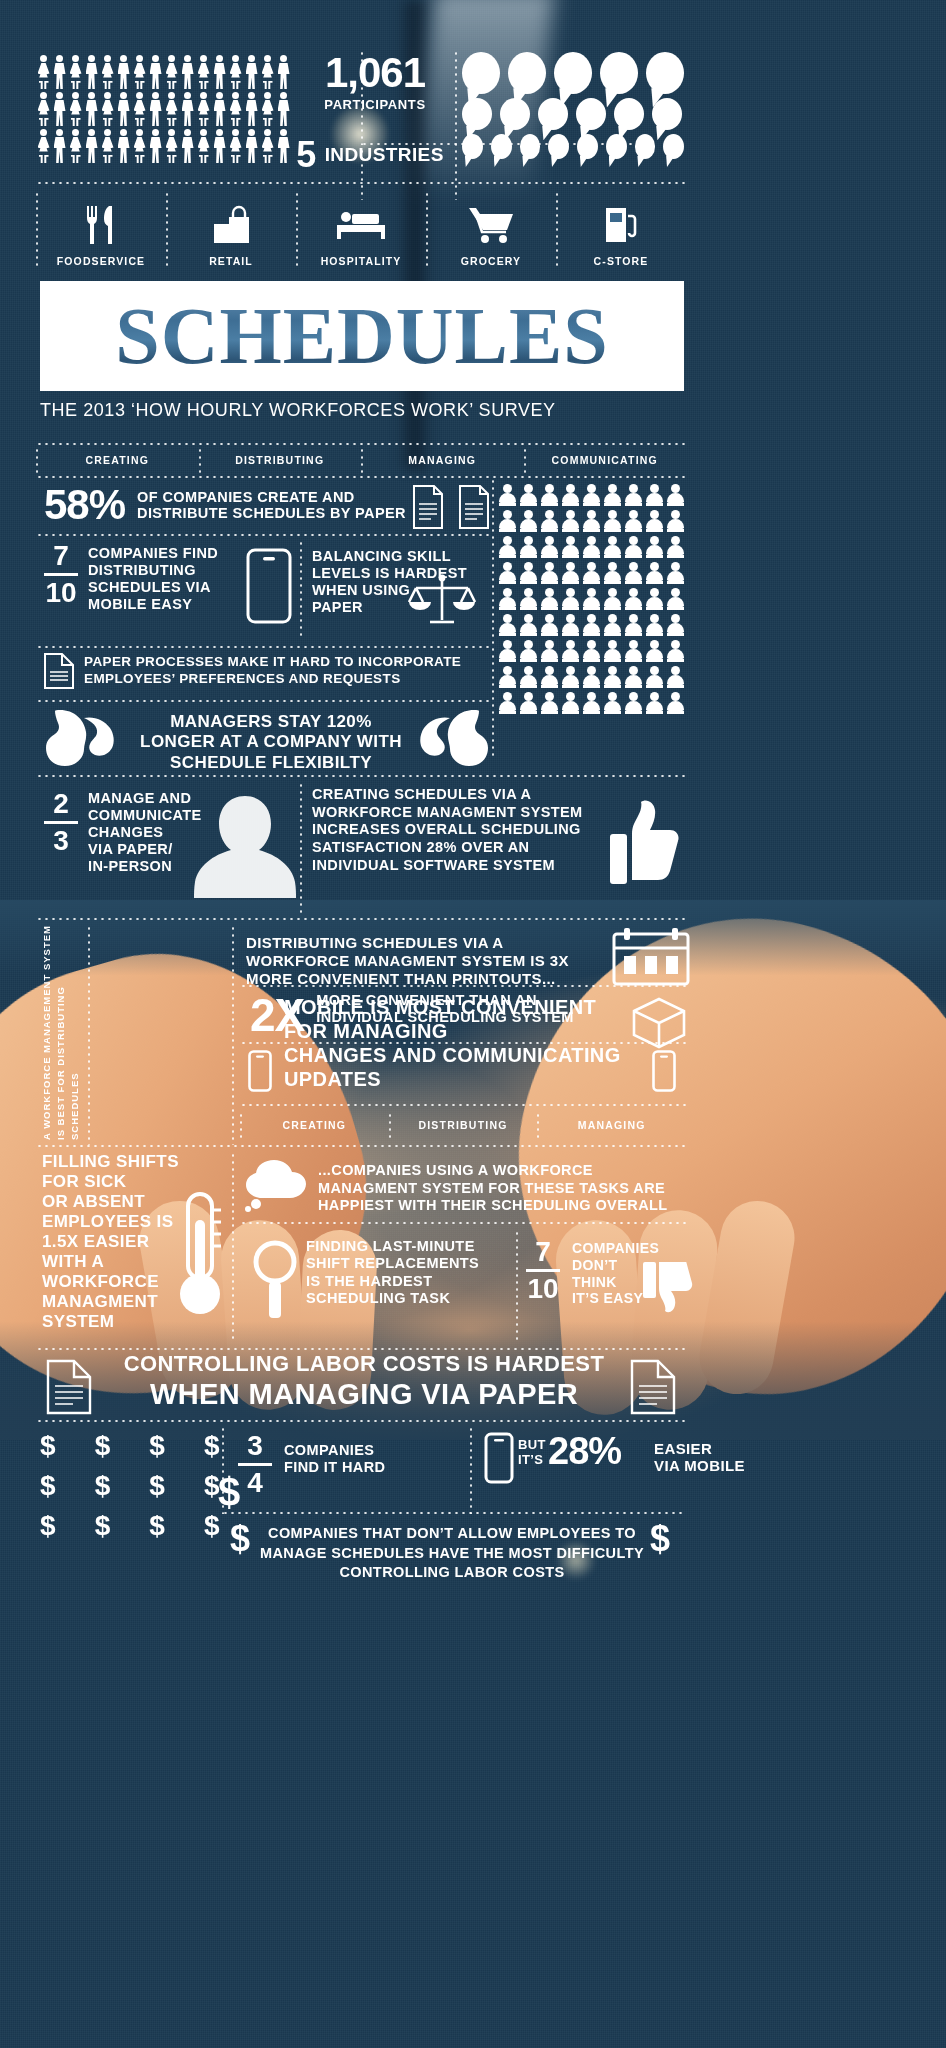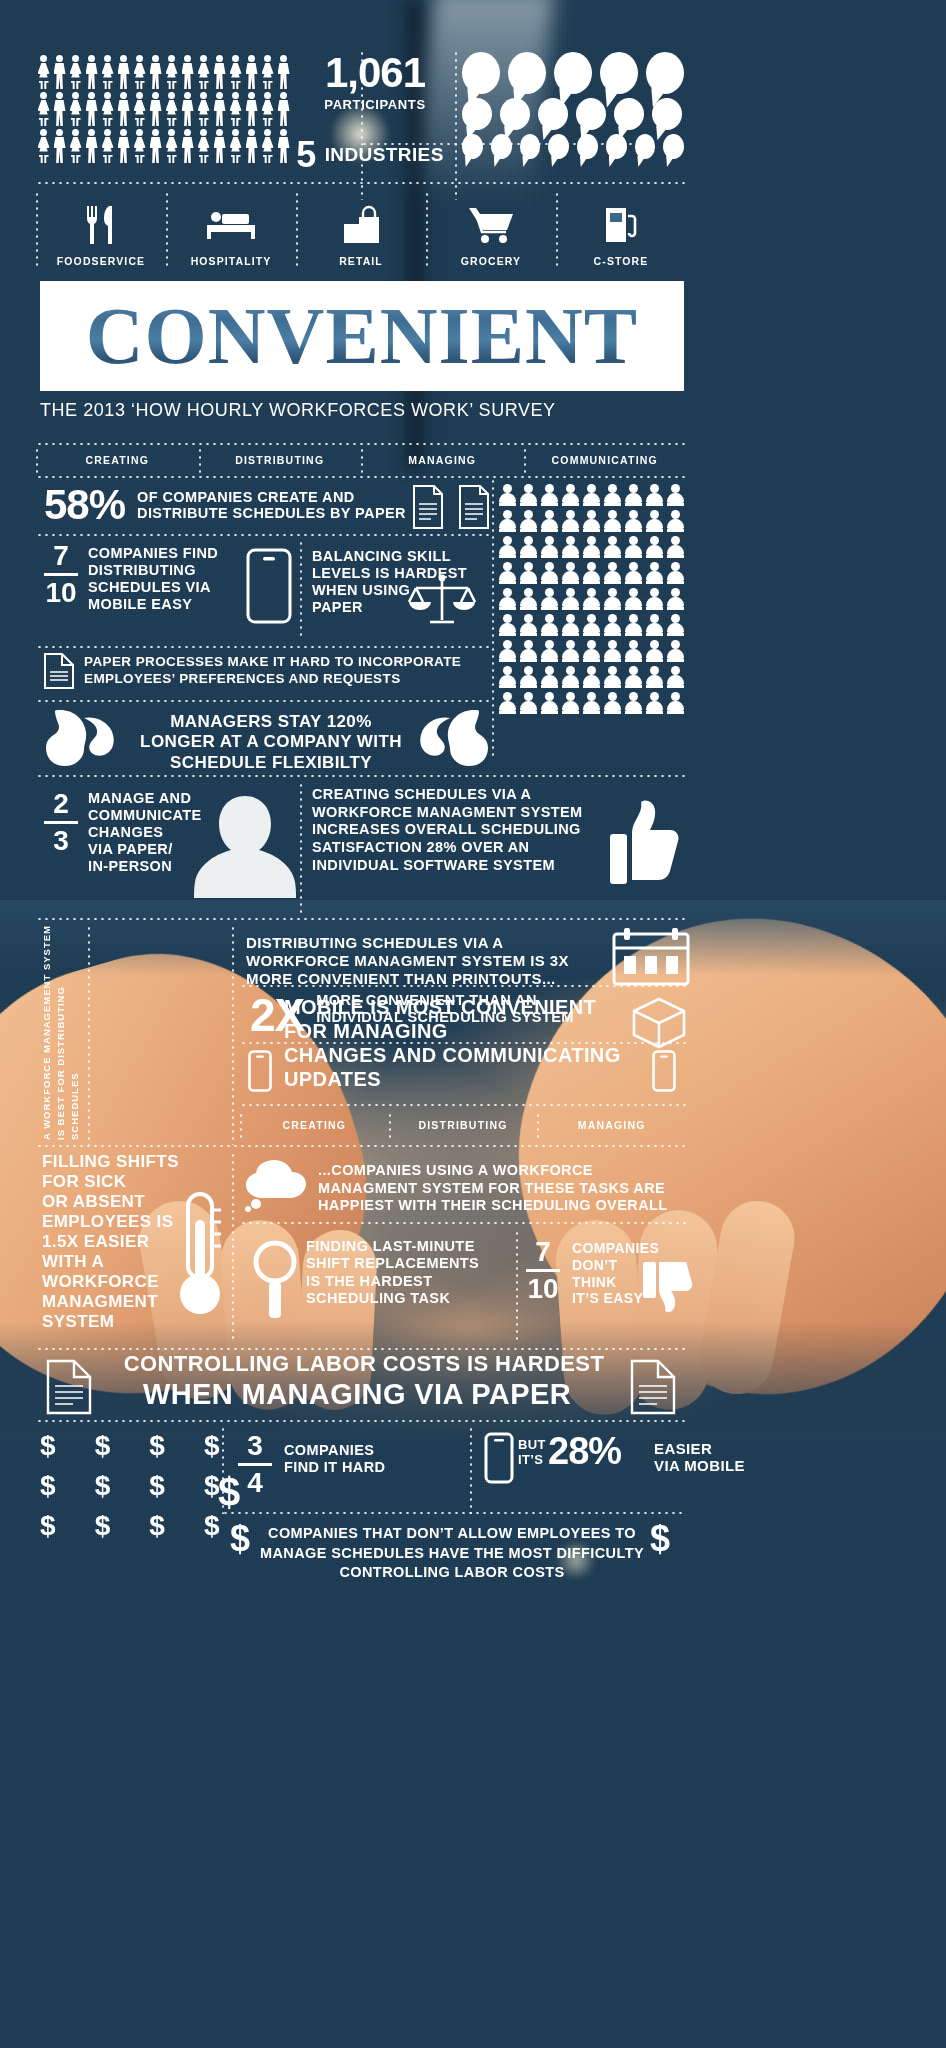--- a/index.html
+++ b/index.html
@@ -443,40 +443,40 @@
         <div class="iicon">
           <svg width="40" height="42" viewBox="0 0 40 42">
             <path class="w" d="M6 2v12c0 3 1 5 3 6v20h4V20c2-1 3-3 3-6V2h-2v11h-2V2h-2v11H8V2z"></path>
             <path class="w" d="M28 2c-4 3-5 8-5 13 0 4 2 6 4 7v18h4V2z"></path>
           </svg>
         </div>
         <div class="ilabel cond up">FOODSERVICE</div>
       </div>
       <div class="ind">
         <div class="iicon">
+          <svg width="40" height="42" viewBox="0 0 40 42">
+            <path d="M22 14V9a6 6 0 0 1 12 0v5" fill="none" stroke="#fff" stroke-width="2.4"></path>
+            <rect x="18" y="13" width="20" height="26" class="w"></rect>
+            <rect x="3" y="20" width="16" height="19" class="w"></rect>
+          </svg>
+        </div>
+        <div class="ilabel cond up">RETAIL</div>
+        <div class="dotted-v" style="position: absolute; left: 0px; top: 6px; height: 76px;"></div>
+      </div>
+      <div class="ind">
+        <div class="iicon">
           <svg width="52" height="34" viewBox="0 0 52 34">
             <circle cx="11" cy="9" r="5" class="w"></circle>
             <rect x="17" y="6" width="27" height="10" rx="2" class="w"></rect>
             <rect x="2" y="17" width="48" height="7" class="w"></rect>
             <rect x="2" y="17" width="4" height="14" class="w"></rect>
             <rect x="46" y="17" width="4" height="14" class="w"></rect>
           </svg>
         </div>
         <div class="ilabel cond up">HOSPITALITY</div>
-        <div class="dotted-v" style="position: absolute; left: 0px; top: 6px; height: 76px;"></div>
-      </div>
-      <div class="ind">
-        <div class="iicon">
-          <svg width="40" height="42" viewBox="0 0 40 42">
-            <path d="M22 14V9a6 6 0 0 1 12 0v5" fill="none" stroke="#fff" stroke-width="2.4"></path>
-            <rect x="18" y="13" width="20" height="26" class="w"></rect>
-            <rect x="3" y="20" width="16" height="19" class="w"></rect>
-          </svg>
-        </div>
-        <div class="ilabel cond up">RETAIL</div>
         <div class="dotted-v" style="position: absolute; left: 0px; top: 6px; height: 76px;"></div>
       </div>
       <div class="ind">
         <div class="iicon">
           <svg width="48" height="38" viewBox="0 0 48 38">
             <path class="w" d="M2 2h7l4 6h33l-6 16H16z"></path>
             <path d="M9 8l6 18h24" fill="none" stroke="#fff" stroke-width="2.6"></path>
             <circle cx="18" cy="33" r="4" class="w"></circle>
             <circle cx="36" cy="33" r="4" class="w"></circle>
           </svg>
@@ -492,21 +492,21 @@
             <path d="M25 12h4a3 3 0 0 1 3 3v14a3 3 0 0 1-6 0" fill="none" stroke="#fff" stroke-width="2.6"></path>
           </svg>
         </div>
         <div class="ilabel cond up">C-STORE</div>
         <div class="dotted-v" style="position: absolute; left: 0px; top: 6px; height: 76px;"></div>
       </div>
       <div class="dotted-v" style="position: absolute; left: 0px; top: 6px; height: 76px;"></div>
     </div>
 
   <div class="abs" id="banner">
-    <span class="word">CONVENIENT</span>
+    <span class="word">SCHEDULES</span>
   </div>
   <div class="abs cond up" id="survey">THE 2013 ‘HOW HOURLY WORKFORCES WORK’ SURVEY</div>
 
   <div class="abs dotted-h" style="left:36px;top:443px;width:650px;"></div>
   <div class="abs" id="tabs">
       <div class="tab cond up">CREATING</div>
       <div class="tab cond up">DISTRIBUTING</div>
       <div class="tab cond up">MANAGING</div>
       <div class="tab cond up">COMMUNICATING</div>
       <div class="dotted-v" style="position: absolute; left: 0px; top: 0px; height: 26px;"></div>
@@ -1189,21 +1189,21 @@
   <div class="abs" style="left:44px;top:1358px;">
     <svg width="50" height="58" viewBox="0 0 50 58">
       <g fill="none" stroke="#fff" stroke-width="2.4">
         <path d="M4 3h26l16 16v36H4z"></path>
           <path d="M30 3v16h16"></path>
         <path d="M11 28h28M11 34h28M11 40h28M11 46h18" stroke-width="1.6"></path>
       </g>
     </svg>
   </div>
   <div class="abs cond up ctr" style="left:104px;top:1352px;width:520px;font-size:22px;line-height:1.1;">CONTROLLING LABOR COSTS IS HARDEST</div>
-  <div class="abs cond up ctr" style="left:97px;top:1379px;width:520px;font-size:29px;line-height:1.1;">WHEN MANAGING VIA PAPER</div>
+  <div class="abs cond up ctr" style="left:104px;top:1379px;width:520px;font-size:29px;line-height:1.1;">WHEN MANAGING VIA PAPER</div>
   <div class="abs" style="left:628px;top:1358px;">
     <svg width="50" height="58" viewBox="0 0 50 58">
       <g fill="none" stroke="#fff" stroke-width="2.4">
         <path d="M4 3h26l16 16v36H4z"></path>
           <path d="M30 3v16h16"></path>
         <path d="M11 28h28M11 34h28M11 40h28M11 46h18" stroke-width="1.6"></path>
       </g>
     </svg>
   </div>
   <div class="abs dotted-h" style="left:36px;top:1420px;width:650px;"></div>

